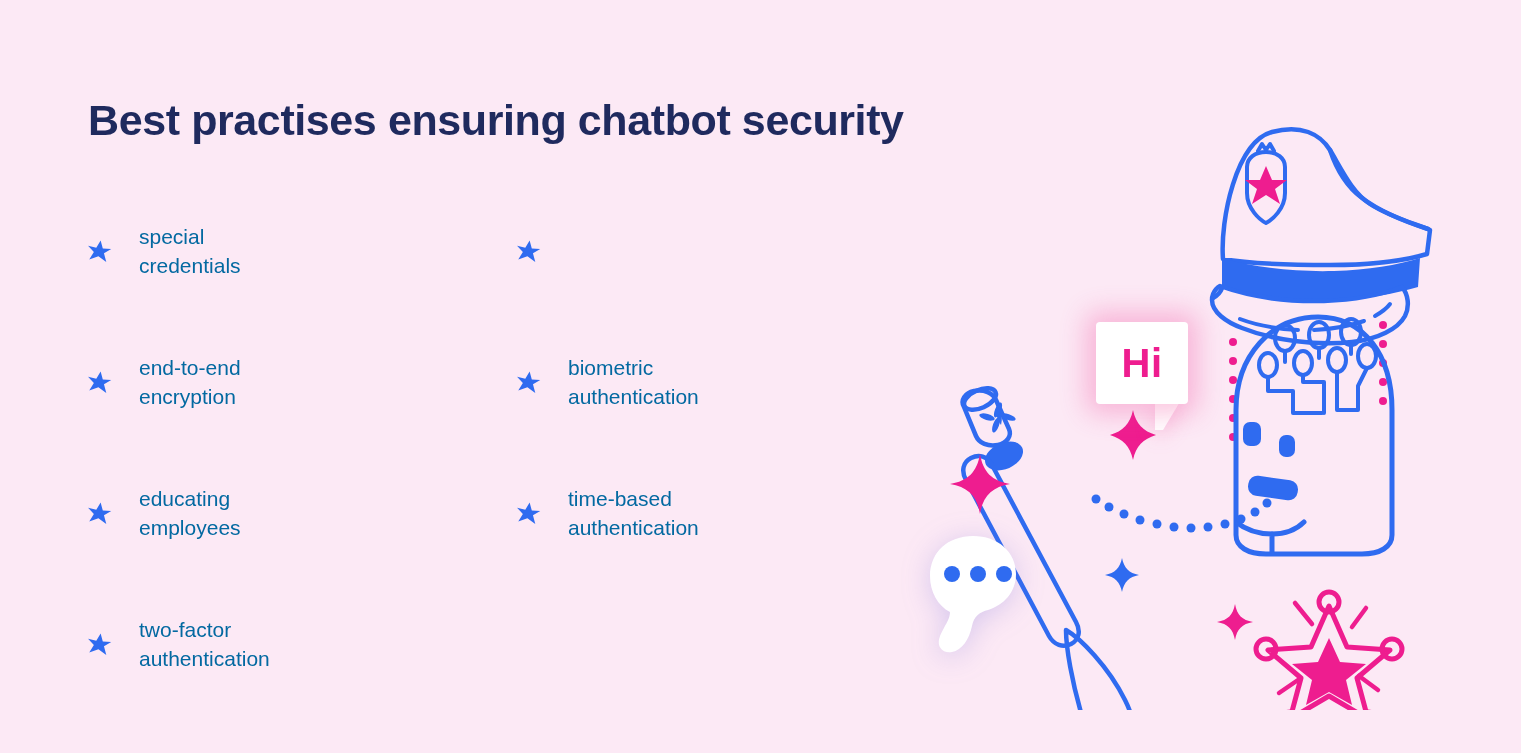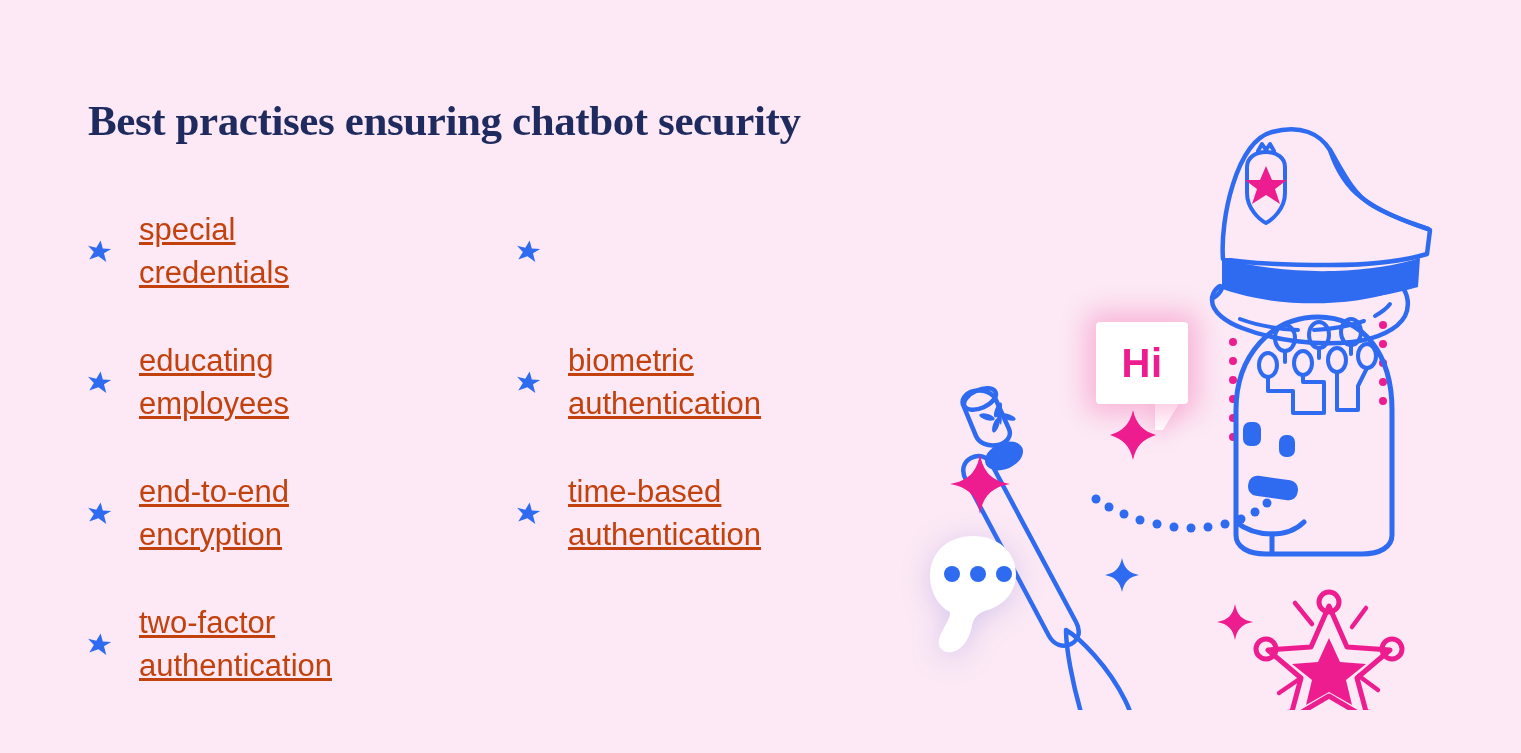--- a/index.html
+++ b/index.html
@@ -28,21 +28,20 @@
   #page-title {
     position: absolute;
     left: 88px;
     top: 66px;
     font-size: 43px;
     font-weight: 700;
     color: #1f2a5e;
     letter-spacing: -0.4px;
     white-space: nowrap;
     line-height: 1.2;
-    font-family: Liberation Serif, serif;
   }
 
   
   .list-col {
     position: absolute;
     top: 186px;
   }
   #list-col-left  { left: 86px;  width: 420px; }
   #list-col-right { left: 515px; width: 430px; }
 
@@ -53,26 +52,25 @@
     box-sizing: border-box;
   }
   .bullet-star {
     flex: 0 0 auto;
     width: 26px;
     height: 26px;
     margin-right: 27px;
     display: block;
   }
   .item-label {
-    font-size: 31px;
+    font-size: 21px;
     line-height: 1.38;
-    color: #c2410c;
+    color: #0369a1;
     font-weight: 400;
     white-space: pre-line;
-    text-decoration: underline;
   }
 
   
   #illustration {
     position: absolute;
     left: 900px;
     top: 110px;
     width: 621px;
     height: 600px;
   }
@@ -151,30 +149,30 @@
         <path d="M13 1.3 L16.3 9.1 L24.7 8.3 L18.1 13.6 L21.6 21.9 L13 17.2 L4.4 21.9 L7.9 13.6 L1.3 8.3 L9.7 9.1 Z" fill="#2f6bf0" transform="rotate(8 13 13)"></path>
       </svg>
       <span class="item-label">special
 credentials</span>
     </div>
 
     <div class="list-item">
       <svg class="bullet-star" viewBox="0 0 26 26">
         <path d="M13 1.3 L16.3 9.1 L24.7 8.3 L18.1 13.6 L21.6 21.9 L13 17.2 L4.4 21.9 L7.9 13.6 L1.3 8.3 L9.7 9.1 Z" fill="#2f6bf0" transform="rotate(8 13 13)"></path>
       </svg>
+      <span class="item-label">end-to-end
+encryption</span>
+    </div>
+
+    <div class="list-item">
+      <svg class="bullet-star" viewBox="0 0 26 26">
+        <path d="M13 1.3 L16.3 9.1 L24.7 8.3 L18.1 13.6 L21.6 21.9 L13 17.2 L4.4 21.9 L7.9 13.6 L1.3 8.3 L9.7 9.1 Z" fill="#2f6bf0" transform="rotate(8 13 13)"></path>
+      </svg>
       <span class="item-label">educating
 employees</span>
-    </div>
-
-    <div class="list-item">
-      <svg class="bullet-star" viewBox="0 0 26 26">
-        <path d="M13 1.3 L16.3 9.1 L24.7 8.3 L18.1 13.6 L21.6 21.9 L13 17.2 L4.4 21.9 L7.9 13.6 L1.3 8.3 L9.7 9.1 Z" fill="#2f6bf0" transform="rotate(8 13 13)"></path>
-      </svg>
-      <span class="item-label">end-to-end
-encryption</span>
     </div>
 
     <div class="list-item">
       <svg class="bullet-star" viewBox="0 0 26 26">
         <path d="M13 1.3 L16.3 9.1 L24.7 8.3 L18.1 13.6 L21.6 21.9 L13 17.2 L4.4 21.9 L7.9 13.6 L1.3 8.3 L9.7 9.1 Z" fill="#2f6bf0" transform="rotate(8 13 13)"></path>
       </svg>
       <span class="item-label">two-factor
 authentication</span>
     </div>
 

